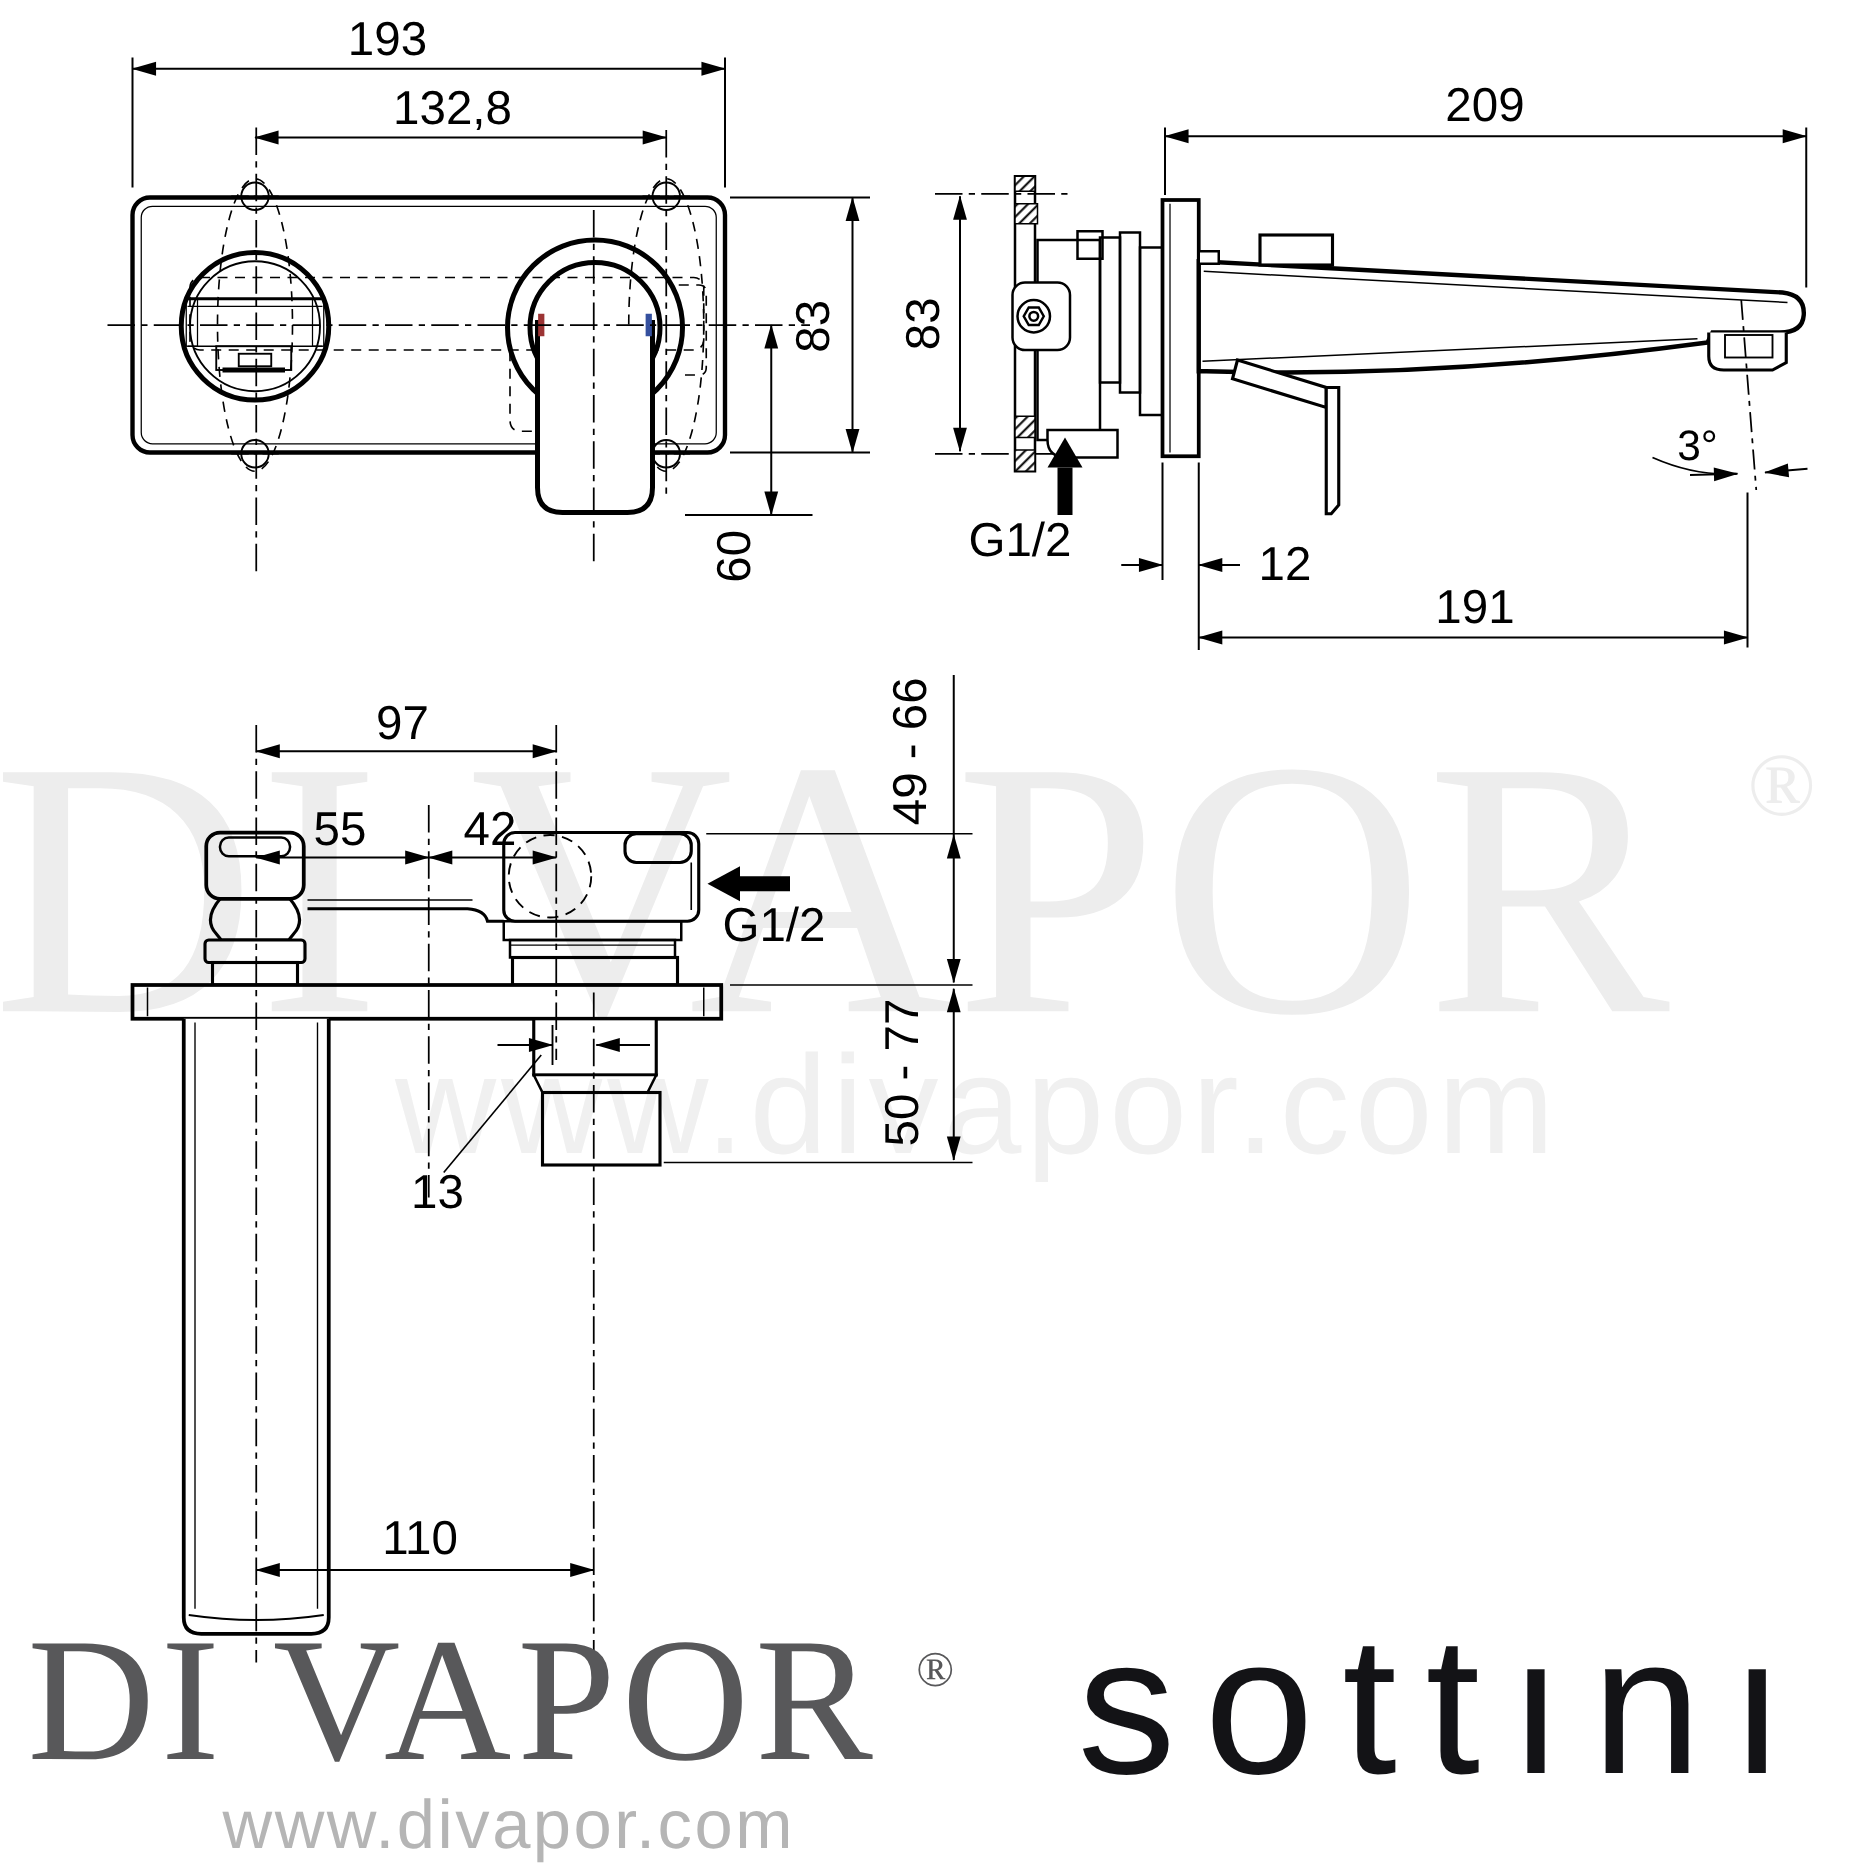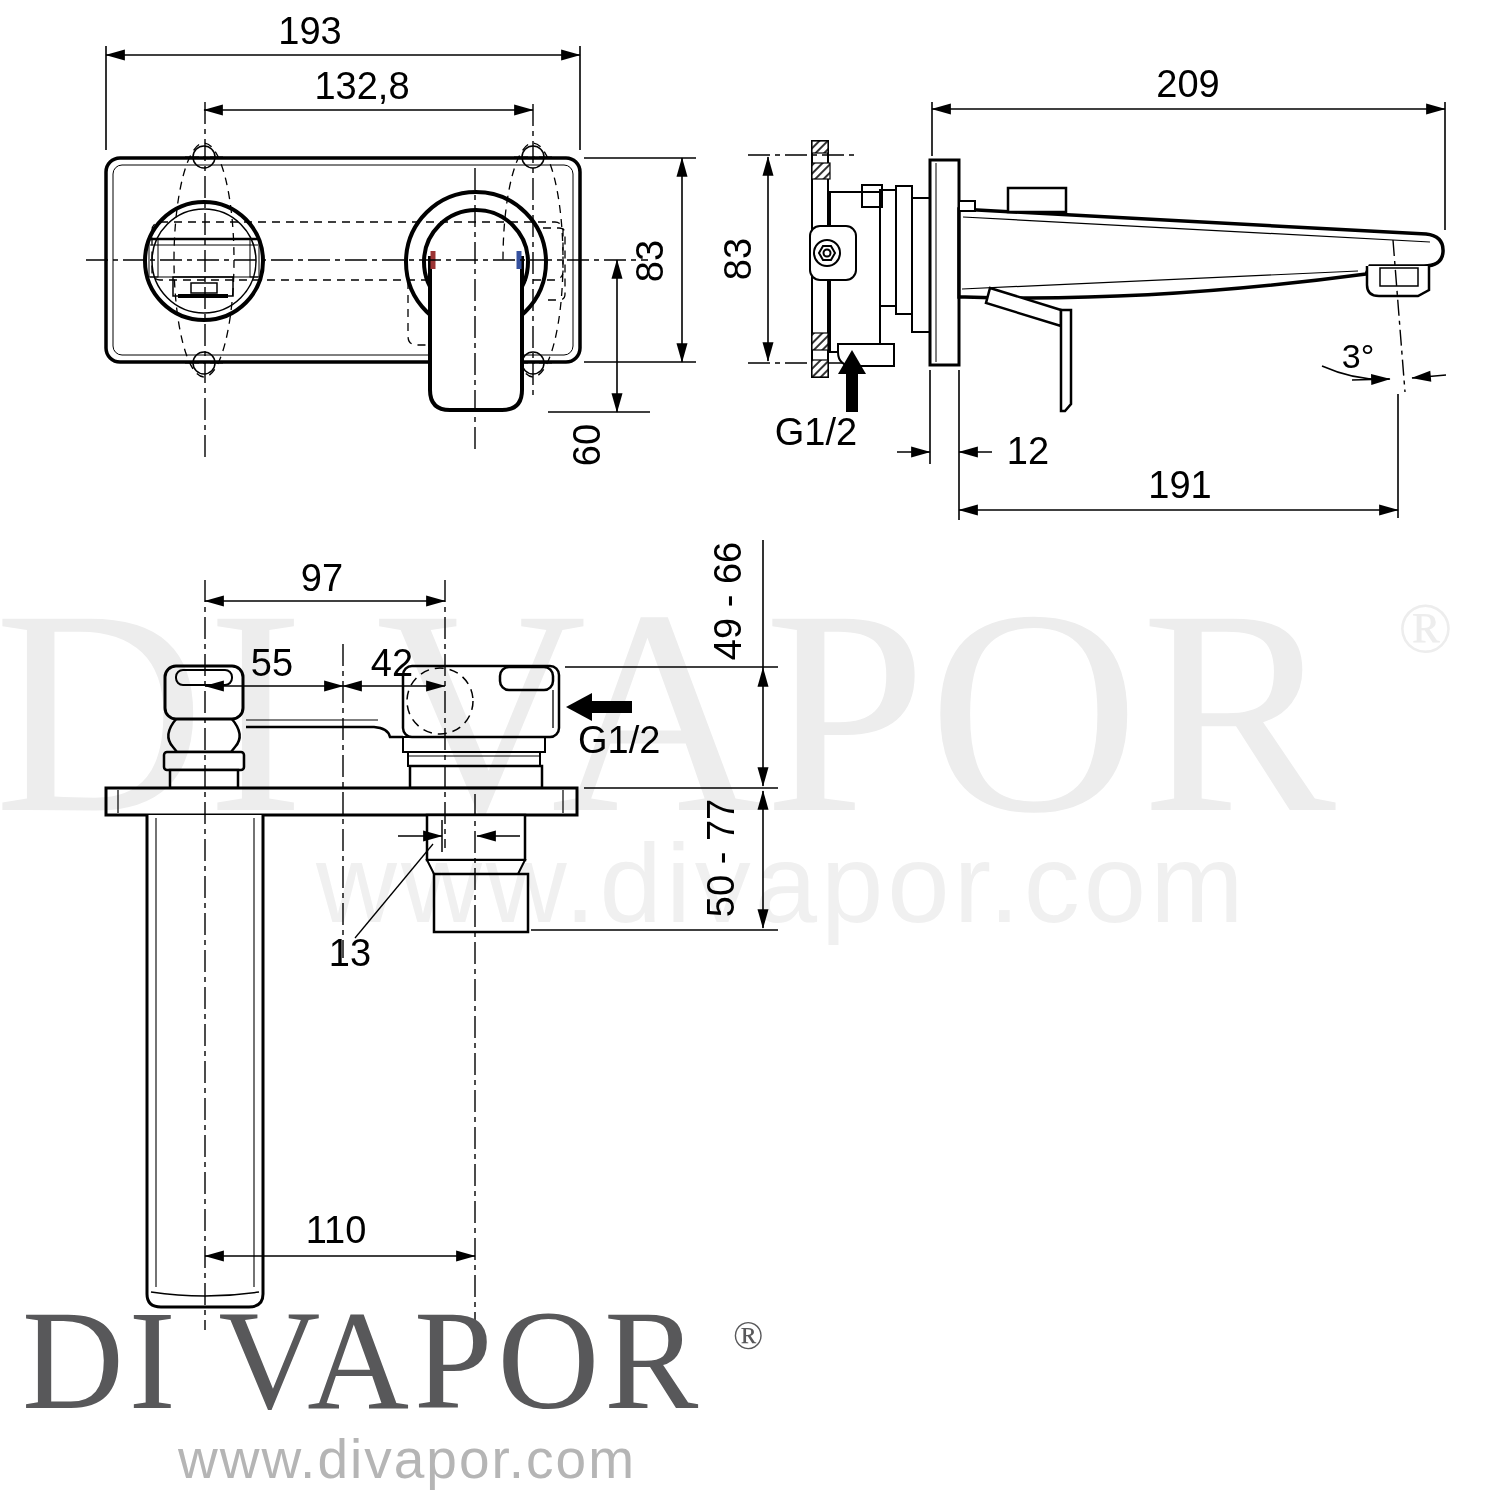--- a/index.html
+++ b/index.html
@@ -272,13 +272,14 @@
   </g>
 </svg>
 
   <div class="wm wm-big">DI VAPOR</div>
   <div class="wm wm-big-reg">®</div>
   <div class="wm wm-url">www.divapor.com</div>
 
   <div class="logo-divapor">DI VAPOR</div>
   <div class="logo-divapor-reg">®</div>
   <div class="logo-url">www.divapor.com</div>
+  <div class="logo-sottini">sottını</div>
 </div>
 
 </body></html>

